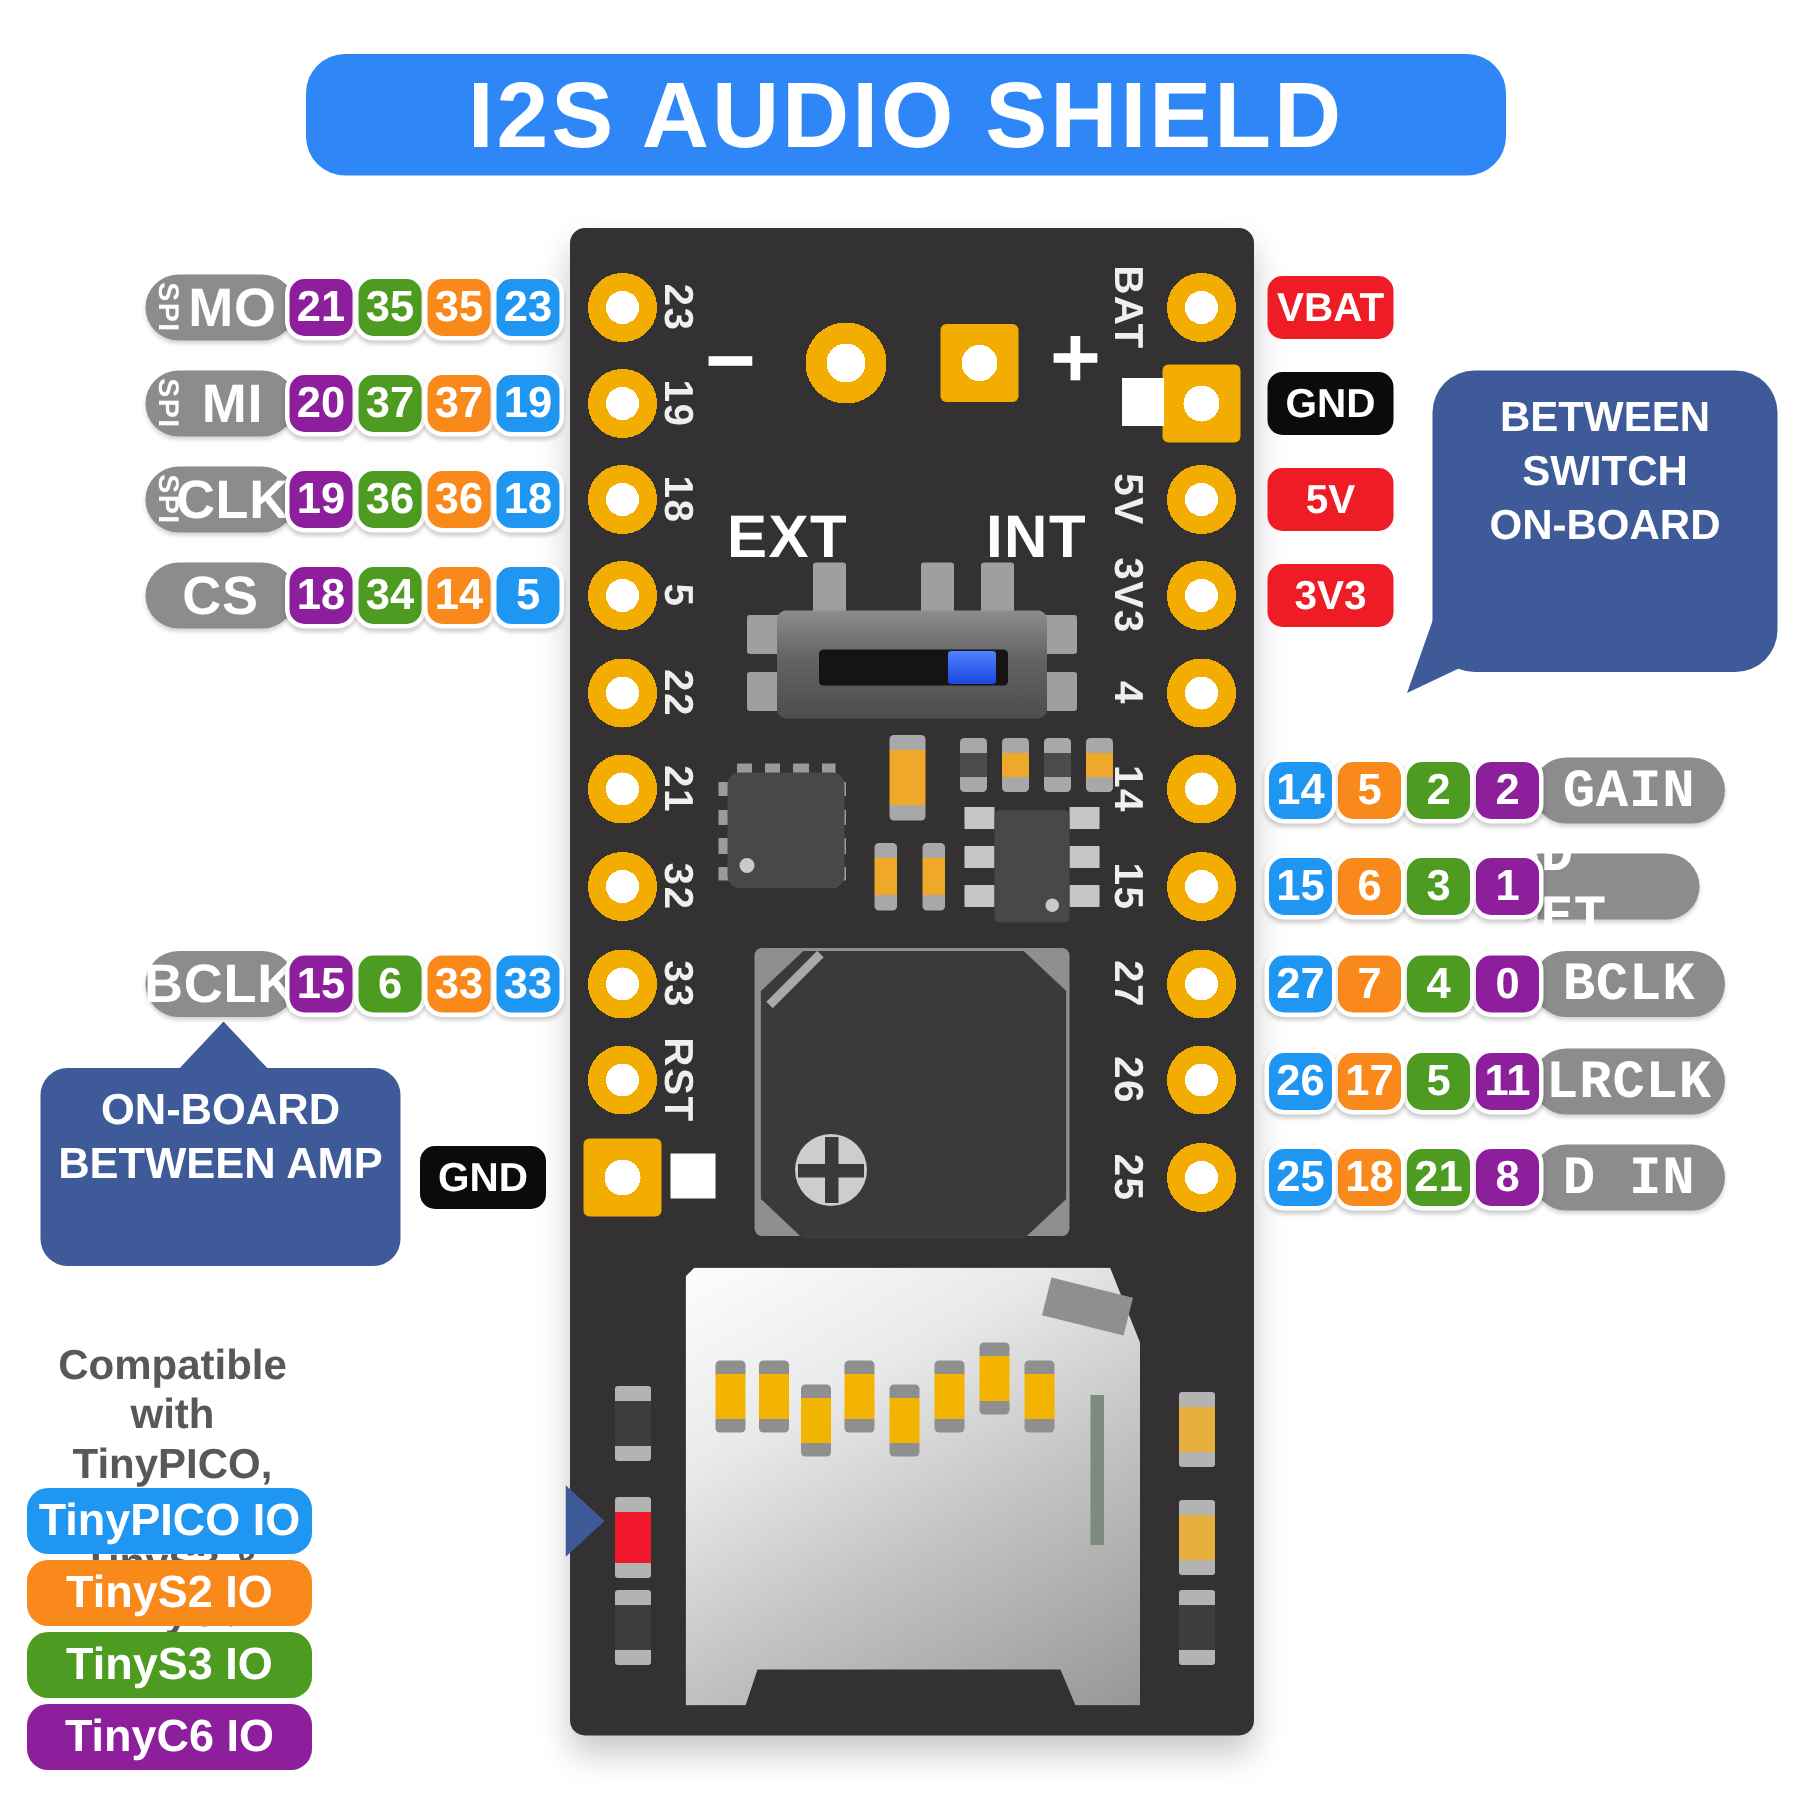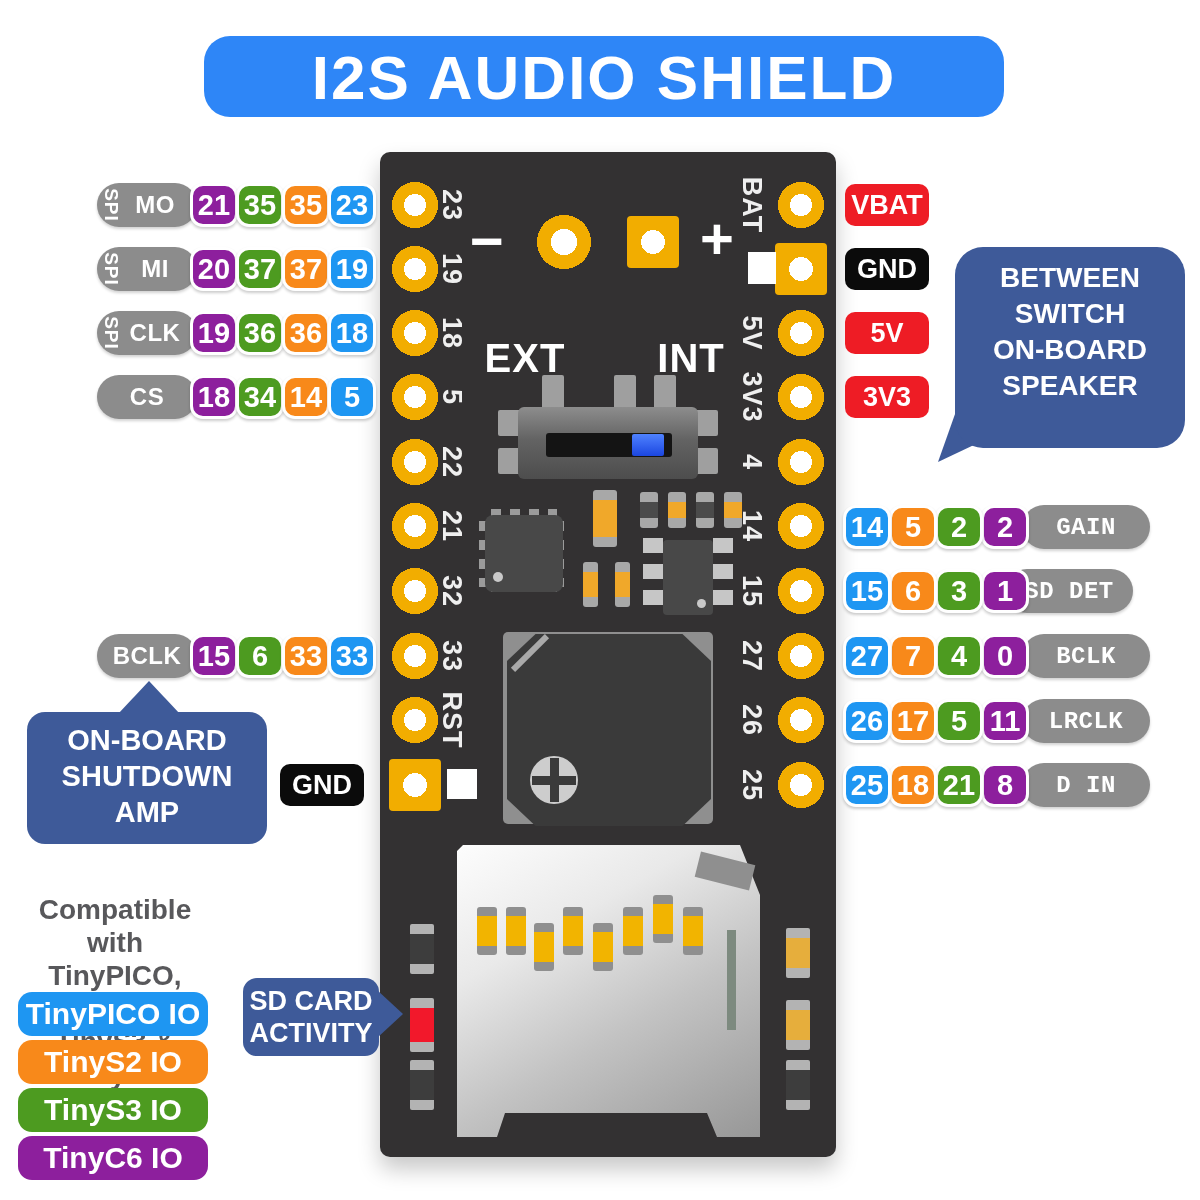--- a/index.html
+++ b/index.html
@@ -67,21 +67,21 @@
              background:#8f8f8f; transform:rotate(14deg); }
 
   
   .prow { position:absolute; height:44px; }
   .gpill { position:absolute; top:0; height:44px; background:#8C8C8C; border-radius:22px;
            display:flex; align-items:center; justify-content:center; color:#fff;
            font-weight:bold; z-index:1; box-shadow:0 2px 3px rgba(0,0,0,.18); }
   .gpill-l { left:0; width:100px; }
   .gpill-r { width:128px;font-family:Liberation Mono, monospace; }
   .haspre  { padding-left:16px; box-sizing:border-box; }
-  .glabel { font-size:24px; letter-spacing:.5px; }
+  .glabel { font-size:36px; letter-spacing:.5px; }
   .spi { position:absolute; left:-4px; top:50%; width:36px; text-align:center;
          transform:translate(0,-50%) rotate(90deg); font-size:19px; font-weight:bold; letter-spacing:1px; }
   .chip { position:absolute; top:0; width:48px; height:44px; box-sizing:border-box;
           border:3px solid #fff; border-radius:13px; color:#fff; font-size:29px; font-weight:bold;
           display:flex; align-items:center; justify-content:center; box-shadow:0 2px 3px rgba(0,0,0,.2); }
   .bg-pico{background:#1E96F2} .bg-s2{background:#F8891A} .bg-s3{background:#4D9B20} .bg-c6{background:#8D1F9D}
   .z2{z-index:2}.z3{z-index:3}.z4{z-index:4}.z5{z-index:5}
 
   .ppill { position:absolute; left:845px; width:84px; height:42px; border-radius:10px; color:#fff;
            font-size:27px; font-weight:bold; display:flex; align-items:center; justify-content:center; }
@@ -332,38 +332,33 @@
     </div>
   </div>
 
   <svg class="tail" style="left:938px;top:400px" width="76" height="62" viewBox="0 0 76 62">
     <polygon points="22,0 76,26 0,62" fill="#3E5A99"></polygon>
   </svg>
   <div class="callout" id="co-switch">
     <div>BETWEEN</div>
     <div>SWITCH</div>
     <div>ON-BOARD</div>
-    <div>SPEAKER</div>
   </div>
 
   <svg class="tail" style="left:118px;top:681px" width="62" height="33" viewBox="0 0 62 33">
     <polygon points="0,33 31,0 62,33" fill="#3E5A99"></polygon>
   </svg>
   <div class="callout" id="co-shut">
     <div>ON-BOARD</div>
-    <div>SHUTDOWN AMP</div>
+    <div>BETWEEN AMP</div>
   </div>
 
   <svg class="tail" style="left:377px;top:990px" width="26" height="48" viewBox="0 0 26 48">
     <polygon points="0,0 26,24 0,48" fill="#3E5A99"></polygon>
   </svg>
-  <div class="callout" id="co-sd">
-    <div>SD CARD</div>
-    <div>ACTIVITY</div>
-  </div>
 
   <div class="compat">
     <div>Compatible with</div>
     <div>TinyPICO, TinyS2,</div>
     <div>TinyS3 &amp; TinyC6</div>
   </div>
   <div class="lpill bg-pico" style="top:992px">TinyPICO IO</div>
   <div class="lpill bg-s2" style="top:1040px">TinyS2 IO</div>
   <div class="lpill bg-s3" style="top:1088px">TinyS3 IO</div>
   <div class="lpill bg-c6" style="top:1136px">TinyC6 IO</div>

